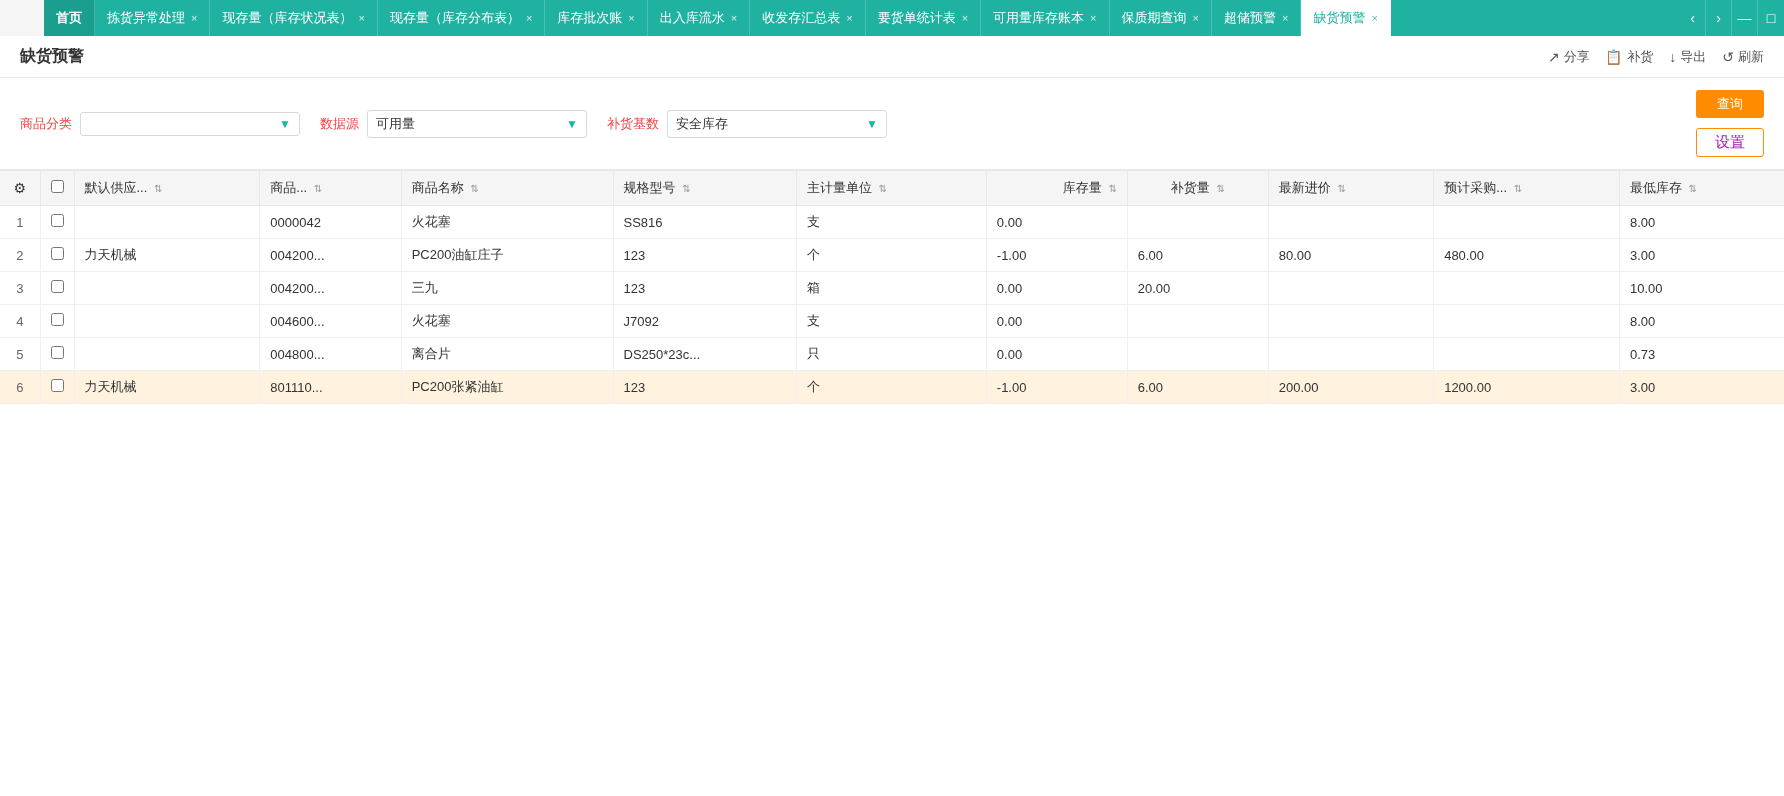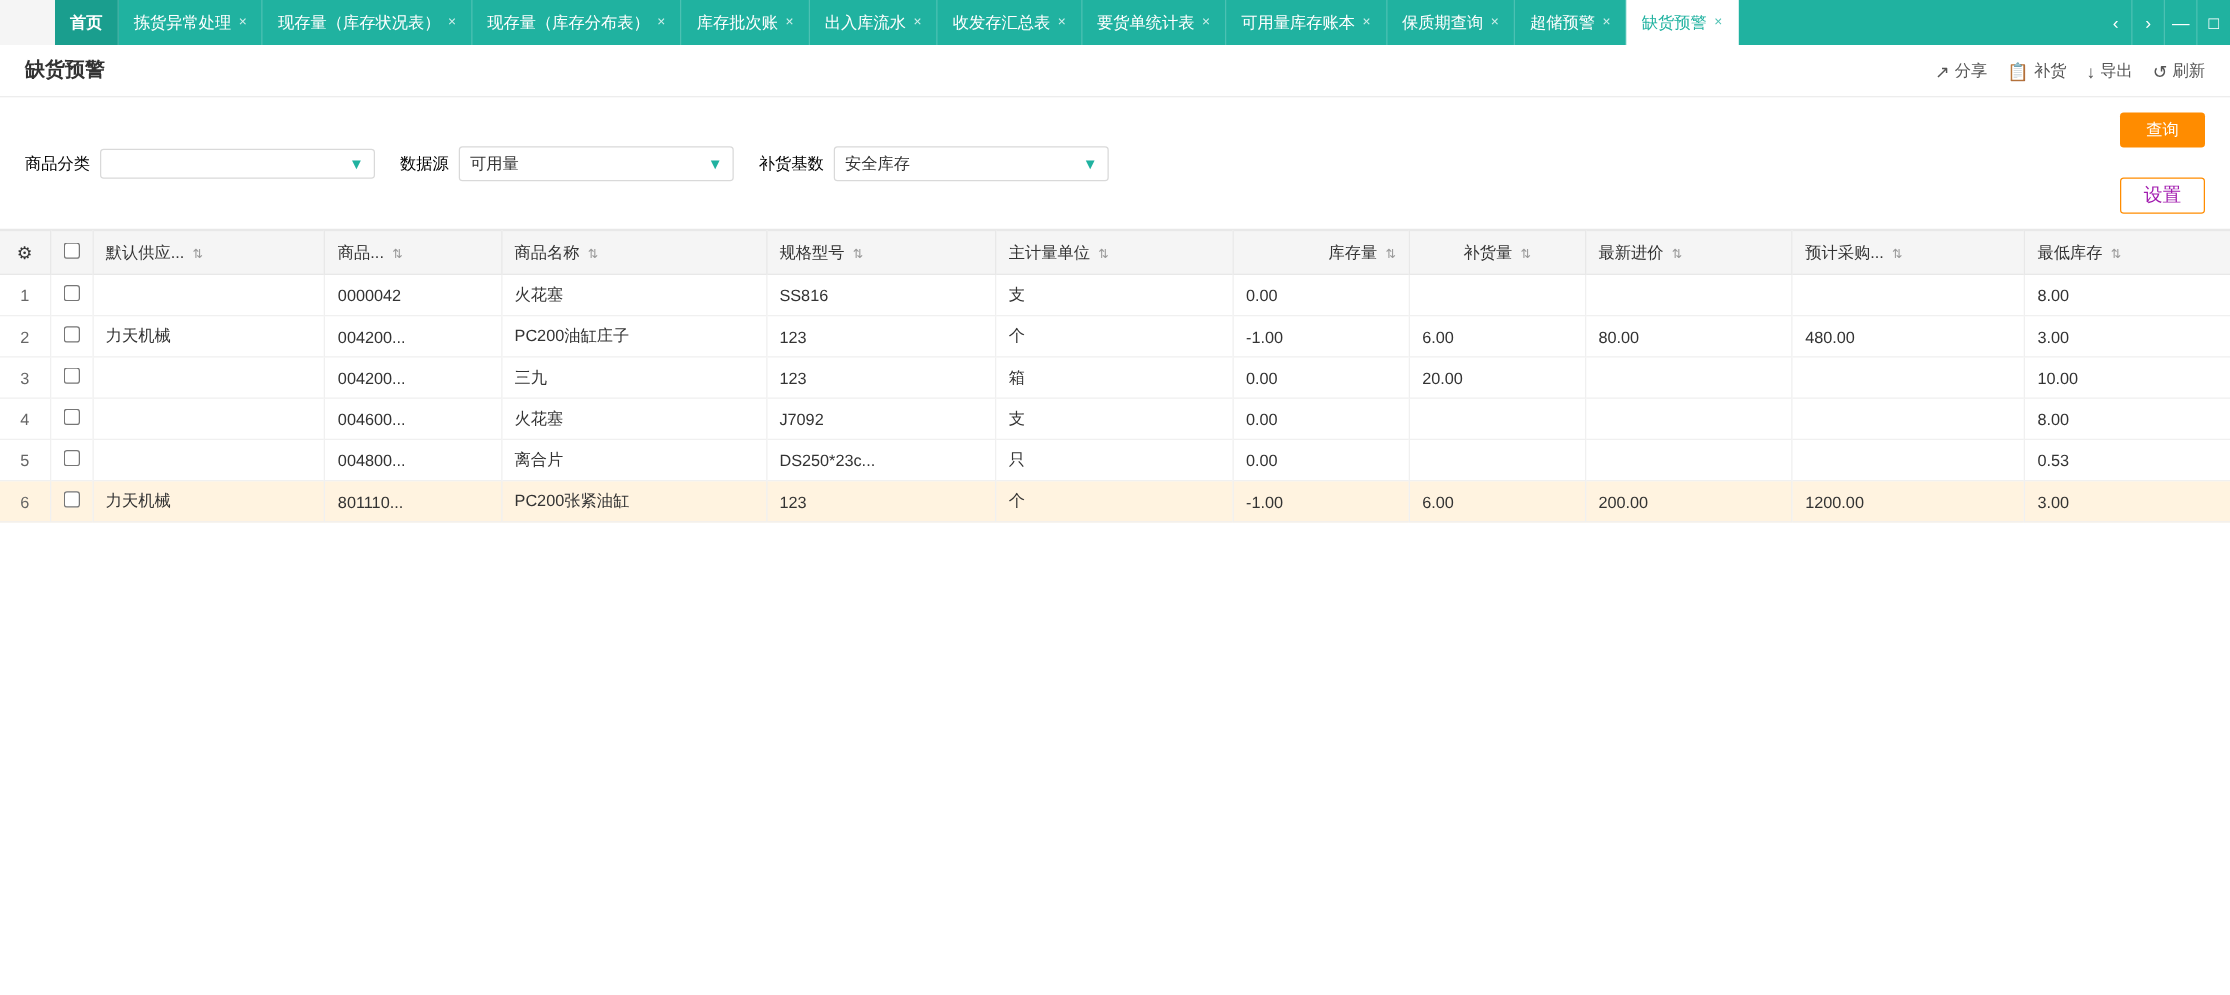--- a/index.html
+++ b/index.html
@@ -101,21 +101,21 @@
       gap: 20px;
       background: #fff;
       border-bottom: 1px solid #e8e8e8;
     }
     .filter-group {
       display: flex;
       align-items: center;
       gap: 8px;
     }
     .filter-label {
-      color: #000000;
+      color: #ef4444;
       white-space: nowrap;
       font-size: 13px;
     }
     .filter-select {
       display: flex;
       align-items: center;
       border: 1px solid #d9d9d9;
       border-radius: 3px;
       padding: 4px 8px;
       background: #fff;
@@ -128,21 +128,21 @@
     .filter-select-wide {
       min-width: 220px;
     }
     .filter-select .arrow {
       color: #20b2a0;
       margin-left: 8px;
       font-size: 12px;
     }
     .filter-actions {
       display: flex;
-      gap: 24px;
+      gap: 10px;
       margin-left: auto;
       flex-direction: column;
     }
     .btn-query {
       background: #ff8c00;
       color: #fff;
       border: none;
       border-radius: 3px;
       padding: 5px 18px;
       cursor: pointer;
@@ -456,21 +456,21 @@
     </td>
     <td></td>
     <td>004800...</td>
     <td>离合片</td>
     <td>DS250*23c...</td>
     <td>只</td>
     <td class="num-right">0.00</td>
     <td class="num-right"></td>
     <td class="num-right"></td>
     <td class="num-right"></td>
-    <td class="num-right">0.53</td>
+    <td class="num-right">0.73</td>
   </tr>
           <tr class="highlighted">
     <td class="number-cell">6</td>
     <td class="checkbox-cell">
       <input type="checkbox" style="">
     </td>
     <td>力天机械</td>
     <td>801110...</td>
     <td>PC200张紧油缸</td>
     <td>123</td>

